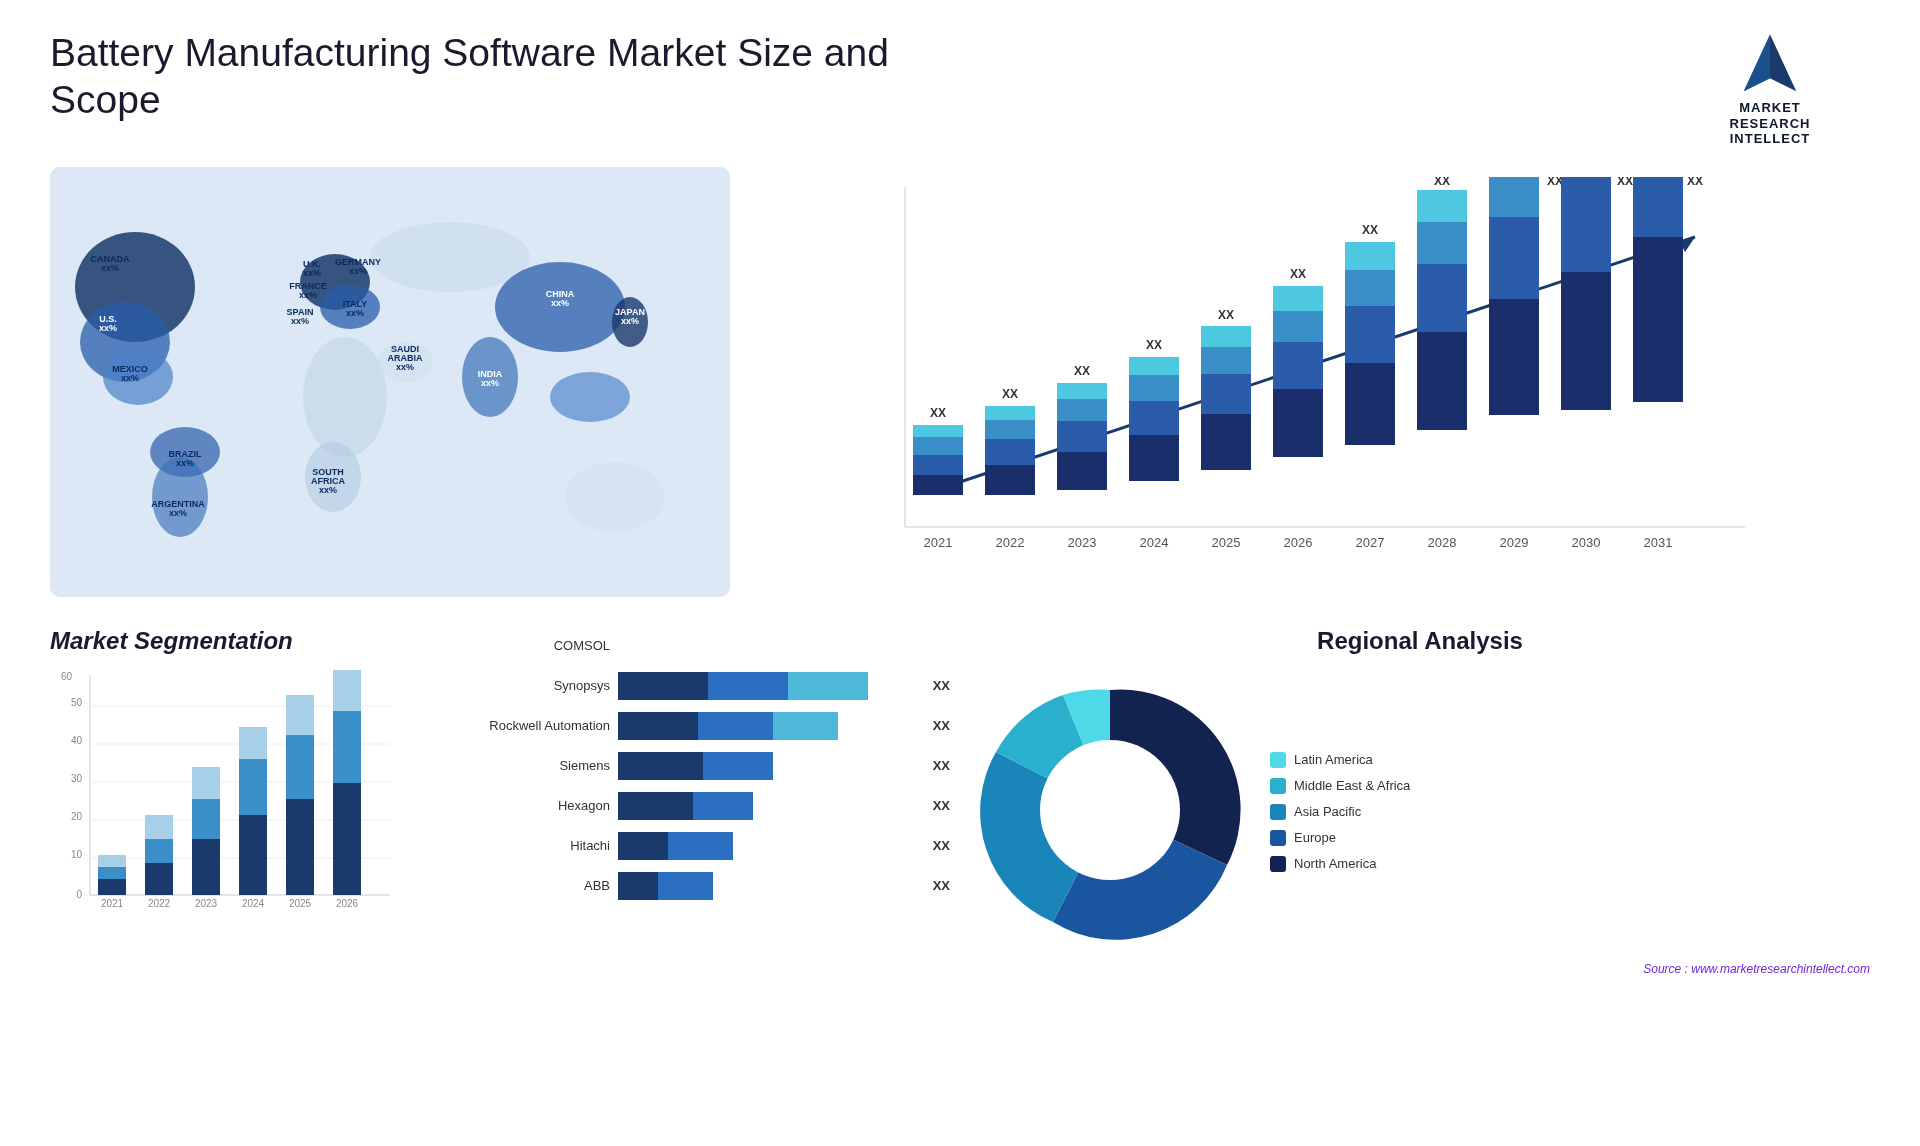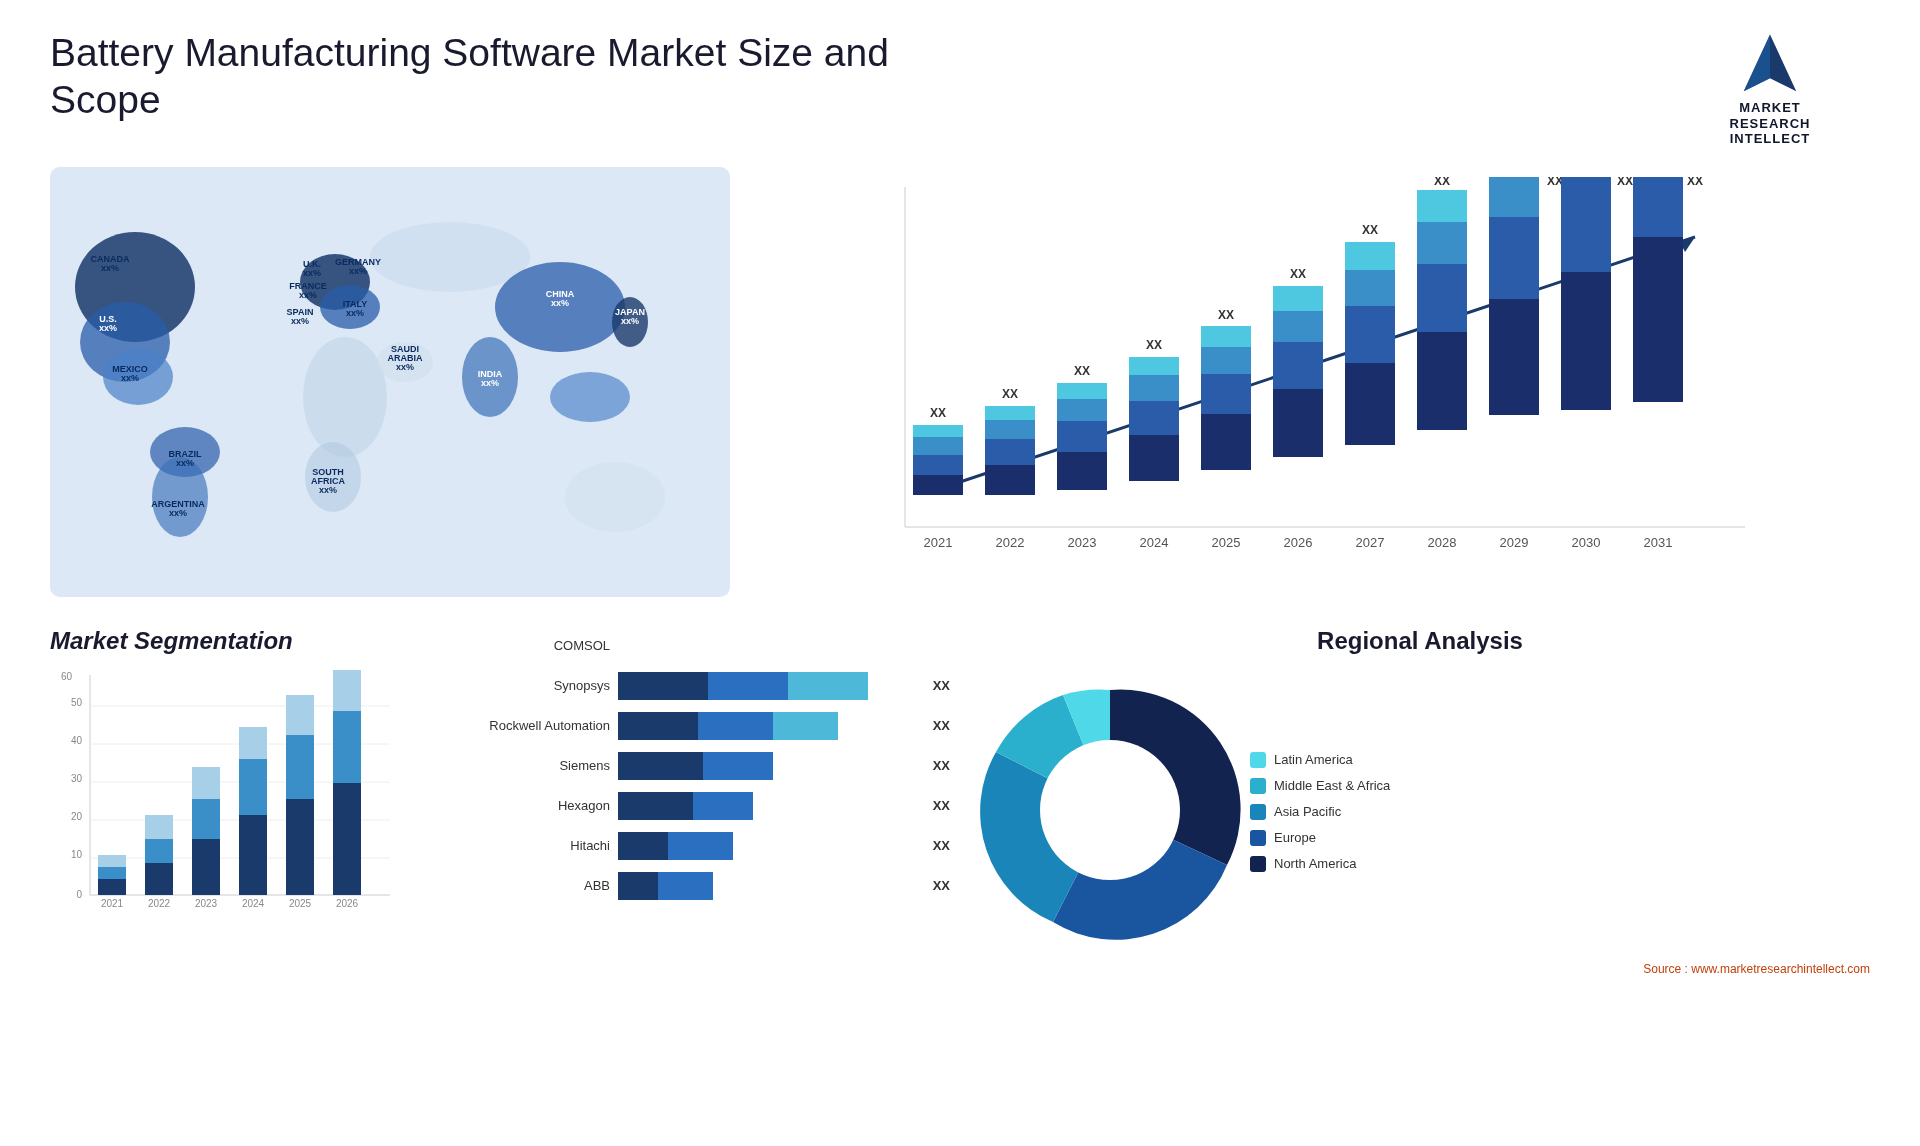--- a/index.html
+++ b/index.html
@@ -184,20 +184,21 @@
       font-weight: 600;
       color: #333;
       margin-left: 6px;
       align-self: center;
     }
 
     
     .donut-container {
       display: flex;
       align-items: center;
+      gap: 20px;
       margin-top: 10px;
     }
     .donut-svg-wrap {
       flex-shrink: 0;
     }
     .donut-legend {
       display: flex;
       flex-direction: column;
       gap: 10px;
     }
@@ -210,23 +211,24 @@
     }
     .donut-legend-color {
       width: 16px;
       height: 16px;
       border-radius: 3px;
       flex-shrink: 0;
     }
 
     .source-text {
       font-size: 12px;
-      color: #c2410c;
+      color: #6d28d9;
       text-align: right;
       margin-top: 8px;
+      font-style: italic;
     }
   </style>
 </head>
 <body>
 
 <div class="page-wrapper">
 
   <div class="header">
     <h1 class="page-title">Battery Manufacturing Software Market Size and Scope</h1>
     <div class="logo-area">

